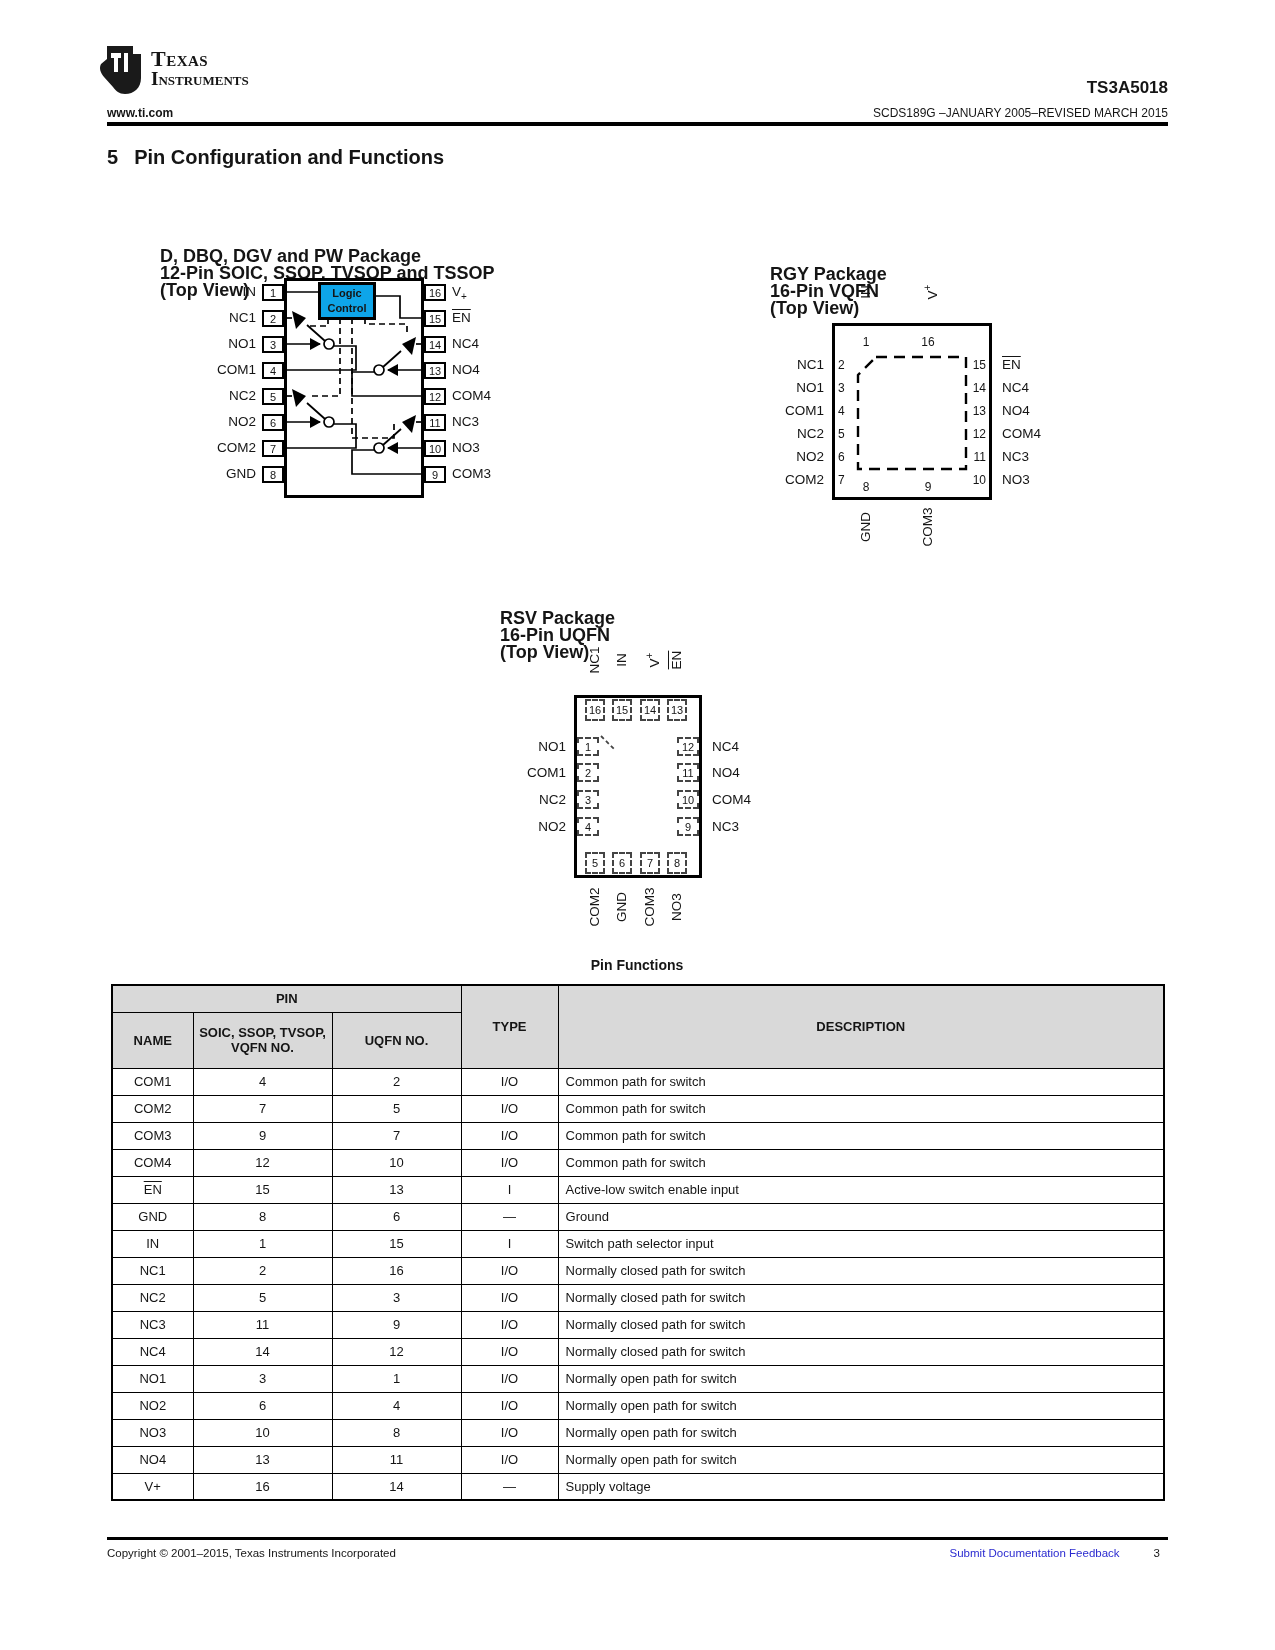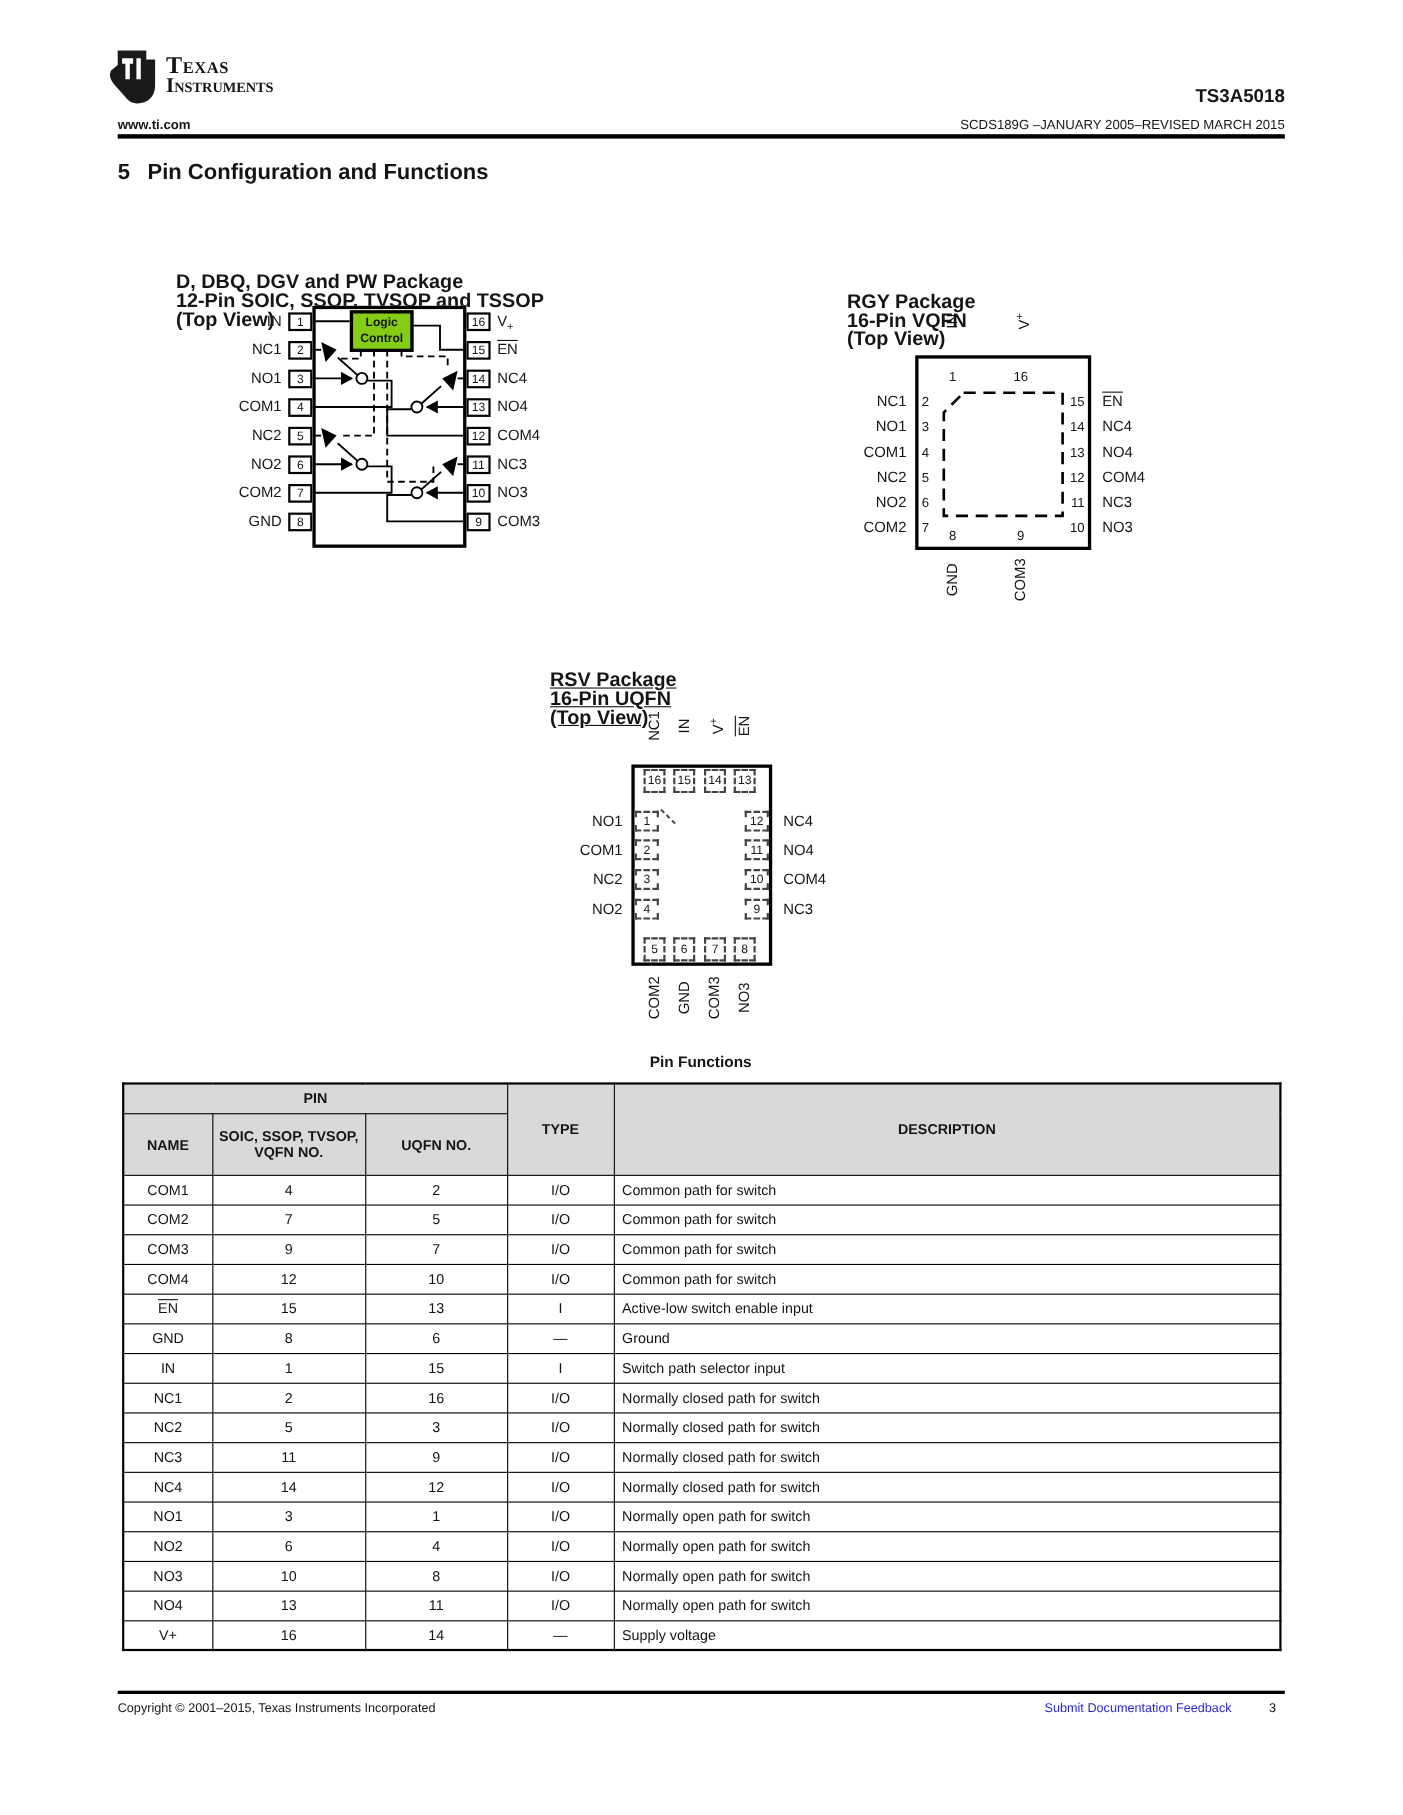--- a/index.html
+++ b/index.html
@@ -18,21 +18,21 @@
   .brand-instr { font-family:"Liberation Serif","DejaVu Serif",serif; font-variant:small-caps; font-weight:bold; font-size:19px; line-height:19px; }
   .part-number { font-size:17px; font-weight:bold; }
   .website { font-size:12px; font-weight:bold; }
   .docinfo { font-size:12px; }
   .rule { background:#000; }
   .section-heading { font-size:20px; font-weight:bold; }
   .section-heading .num { margin-right:16px; }
   
   .pkg-title { position:absolute; text-align:left; font-weight:bold; font-size:18px; line-height:17px;margin-top:48px; }
   .chip-body { position:absolute; border:3px solid #000; background:#fff; }
-  .logic-box { position:absolute; border:3px solid #000; background:#84cc16; z-index:3;
+  .logic-box { position:absolute; border:3px solid #000; background:#0ea5e9; z-index:3;
                font-size:11px; font-weight:bold; text-align:center; line-height:15px; padding-top:1px; }
   .pin-box { position:absolute; width:22px; height:17px; border:2px solid #000; background:#fff;
              font-size:11px; display:flex; align-items:center; justify-content:center; z-index:2; }
   .pin-lbl { position:absolute; font-size:13.5px; line-height:16px; }
   .t-right { text-align:right; }
   .pin-num { position:absolute; font-size:12px; line-height:14px; }
   .rot { transform:rotate(-90deg); text-align:center; font-size:13.5px; line-height:16px; }
   .dash-box { position:absolute; border:2px dashed #444; background:#fff;
               font-size:11px; display:flex; align-items:center; justify-content:center; }
   svg.overlay { position:absolute; left:0; top:0; pointer-events:none; }
@@ -210,21 +210,21 @@
     <div class="pin-lbl" style="left:232px; top:234px;">NC3</div>
     <div class="pin-lbl" style="left:232px; top:257px;">NO3</div>
 
     <div class="pin-num" style="left:81px; top:265px; width:30px; text-align:center;">8</div>
     <div class="pin-num" style="left:143px; top:265px; width:30px; text-align:center;">9</div>
     <div class="abs rot" style="left:66px; top:304px; width:60px; height:16px;">GND</div>
     <div class="abs rot" style="left:128px; top:304px; width:60px; height:16px;">COM3</div>
   </div>
 
   <div class="abs" style="left:500px; top:555px; width:300px; height:400px;">
-    <div class="pkg-title" style="left:0; top:7px; width:214px;text-decoration:underline;">
+    <div class="pkg-title" style="left:0; top:7px; width:214px;">
       <div>RSV Package</div>
       <div>16-Pin UQFN</div>
       <div>(Top View)</div>
     </div>
 
     <div class="chip-body" style="left:74px; top:140px; width:128px; height:183px;"></div>
     <svg class="overlay" width="300" height="400" viewBox="0 0 300 400">
       <path d="M101 181 L115 195" stroke="#444" stroke-width="1.8" stroke-dasharray="4 3" fill="none"></path>
     </svg>
 

